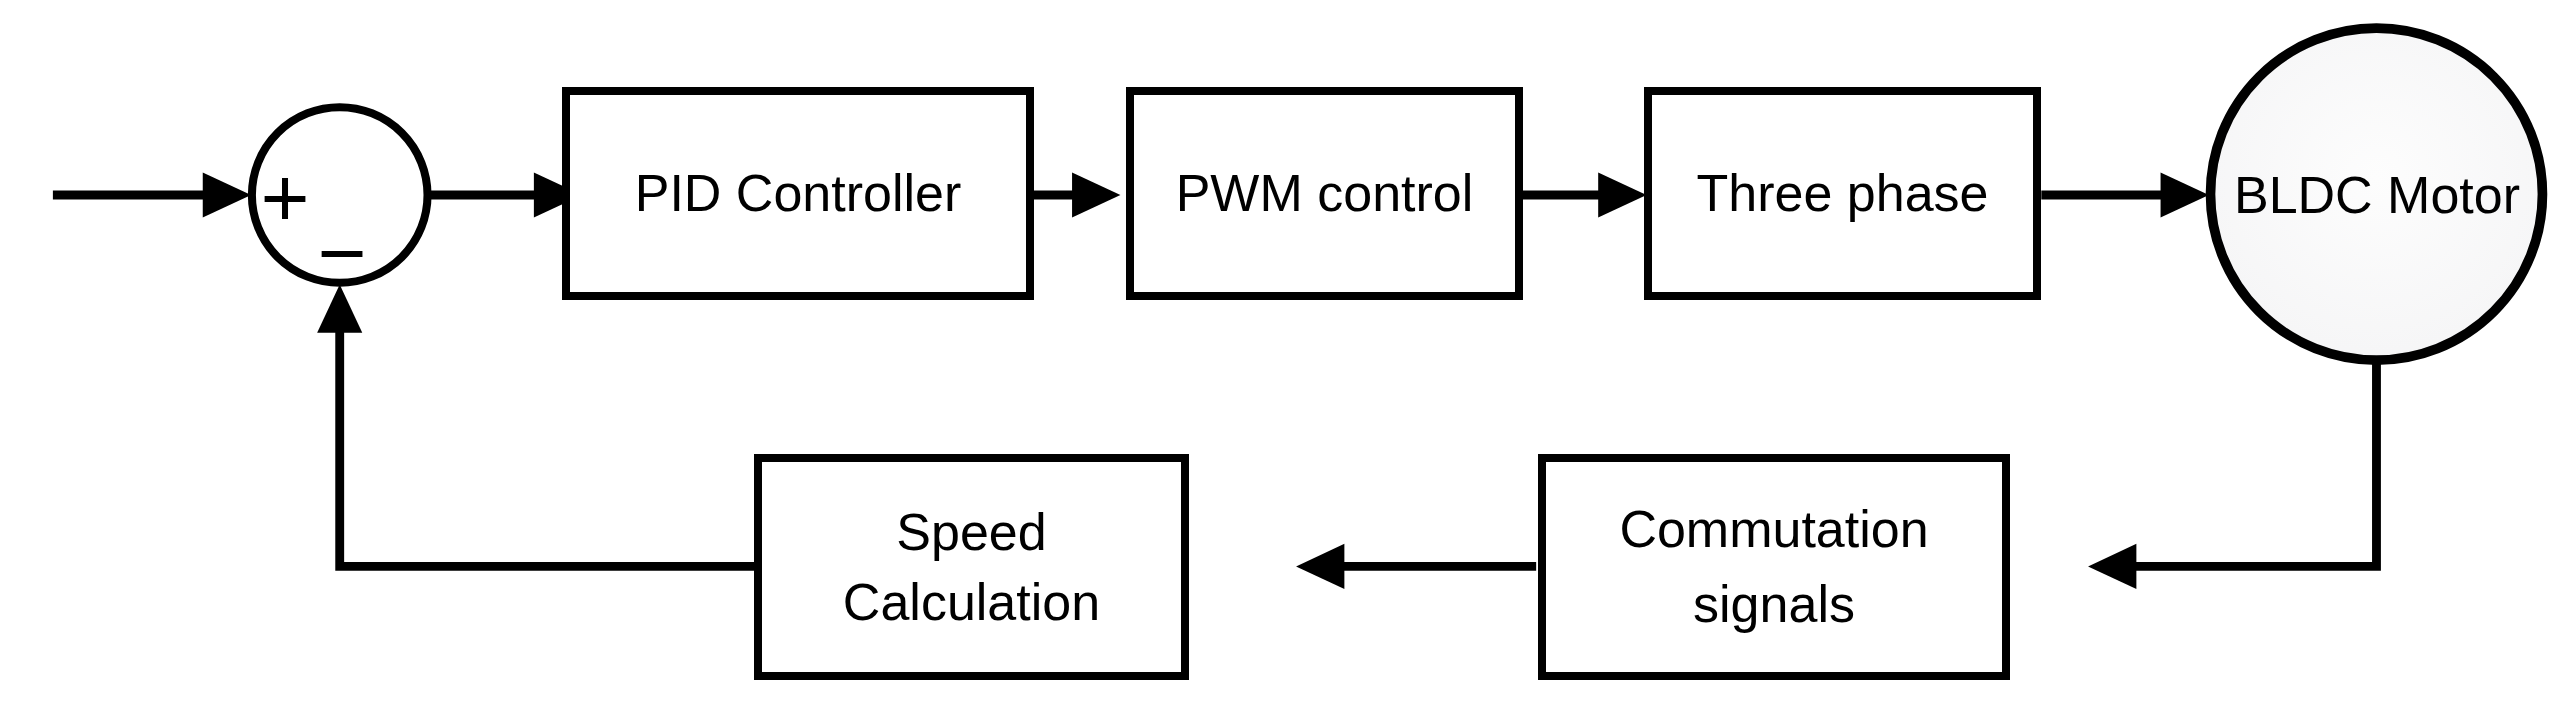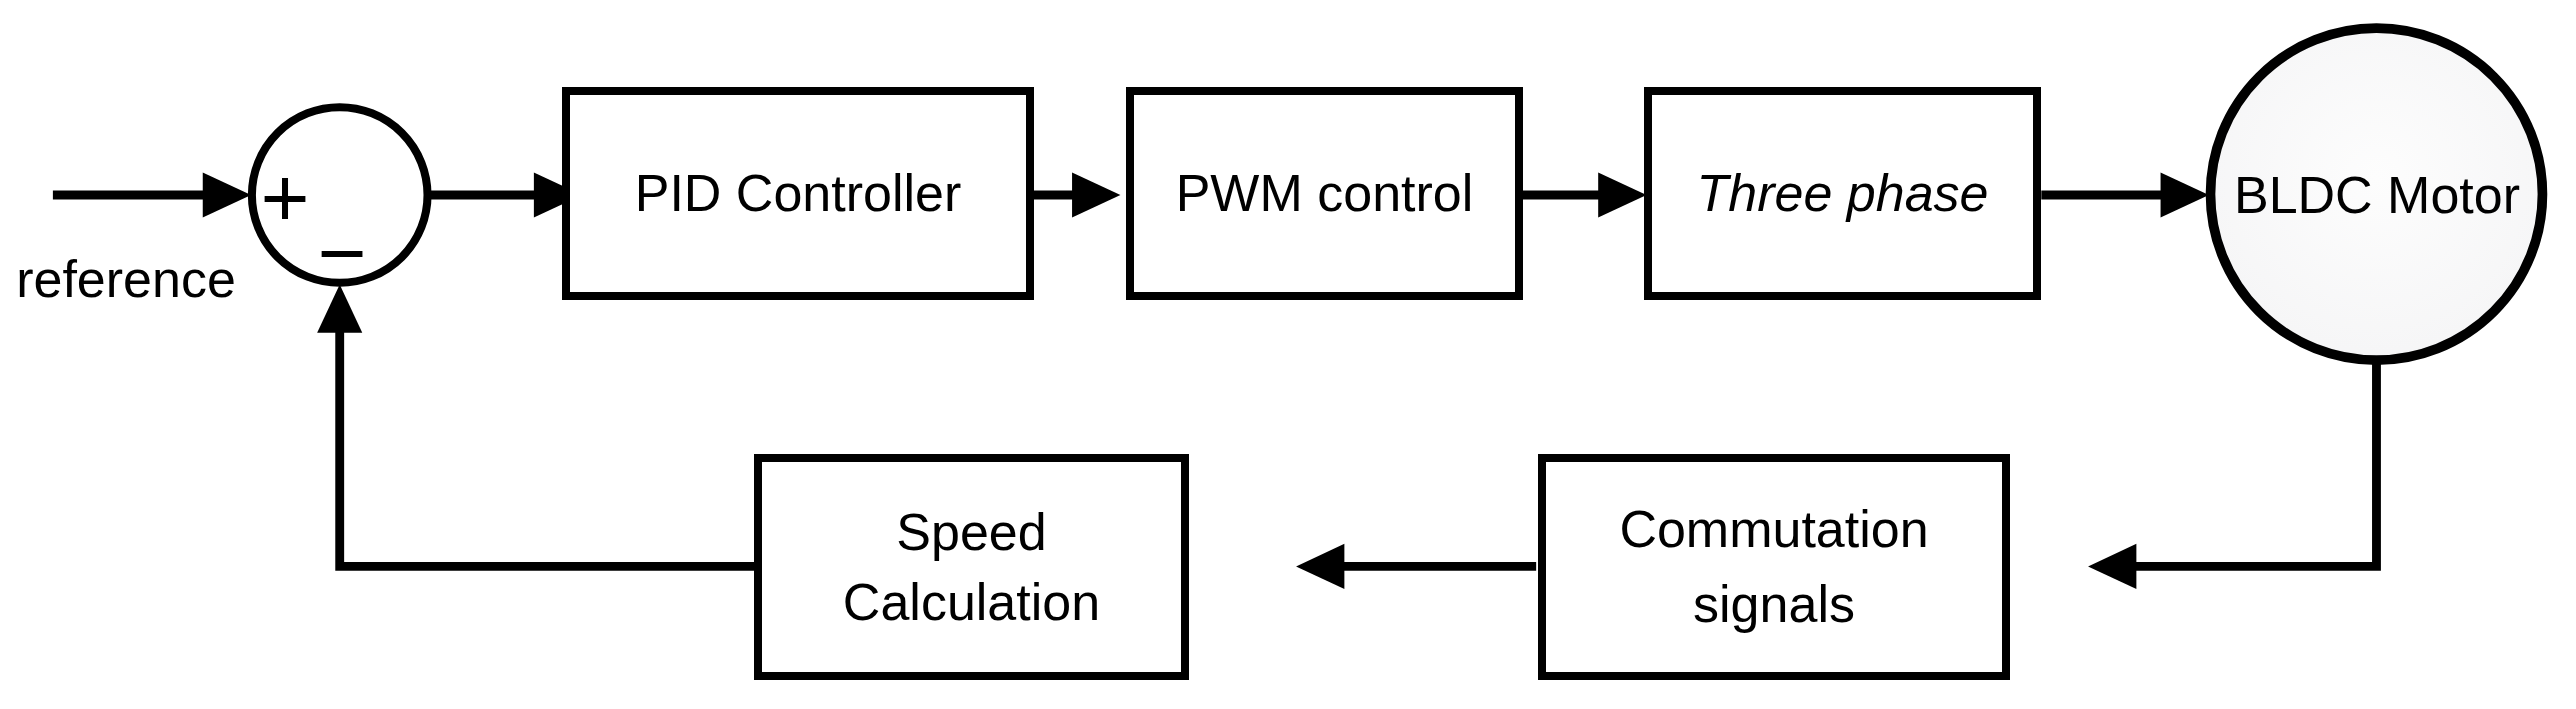--- a/index.html
+++ b/index.html
@@ -26,21 +26,21 @@
     flex-direction: column;
     align-items: center;
     justify-content: center;
     text-align: center;
     font-size: 52px;
     line-height: 1.35;
     color: #000000;
   }
   .block-pid        { left: 562px;  top: 87px; width: 472px; height: 213px; }
   .block-pwm        { left: 1118px; top: 87px; width: 397px; height: 213px; margin-left: 8px; }
-  .block-inverter   { left: 1644px; top: 87px; width: 397px; height: 213px; font-style: italic; }
+  .block-inverter   { left: 1644px; top: 87px; width: 397px; height: 213px; }
   .block-speedcalc  { left: 754px;  top: 454px; width: 435px; height: 226px; }
   .block-commutation{ left: 1538px; top: 454px; width: 472px; height: 226px; line-height: 1.45; }
   .free-label {
     position: absolute;
     transform: translate(-50%, -50%);
     text-align: center;
     font-size: 52px;
     line-height: 1.3;
     white-space: nowrap;
     color: #000000;
@@ -97,21 +97,20 @@
     <polygon points="1608,703 1668,675 1668,731" fill="#000"></polygon>
 
     <polyline points="938,703 421,703 421,410" fill="none" stroke="#000" stroke-width="11"></polyline>
     <polygon points="421,353 393,413 449,413" fill="#000"></polygon>
   </svg>
 
   <span class="sum-sign sum-plus">+</span>
   <span class="sum-sign sum-minus">−</span>
 
   <div class="free-label speed-ref">
-    <div>reference</div>
   </div>
 
   <div class="block block-pid">
     <span>PID Controller</span>
   </div>
 
   <div class="block block-pwm">
     <span>PWM control</span>
   </div>
 

